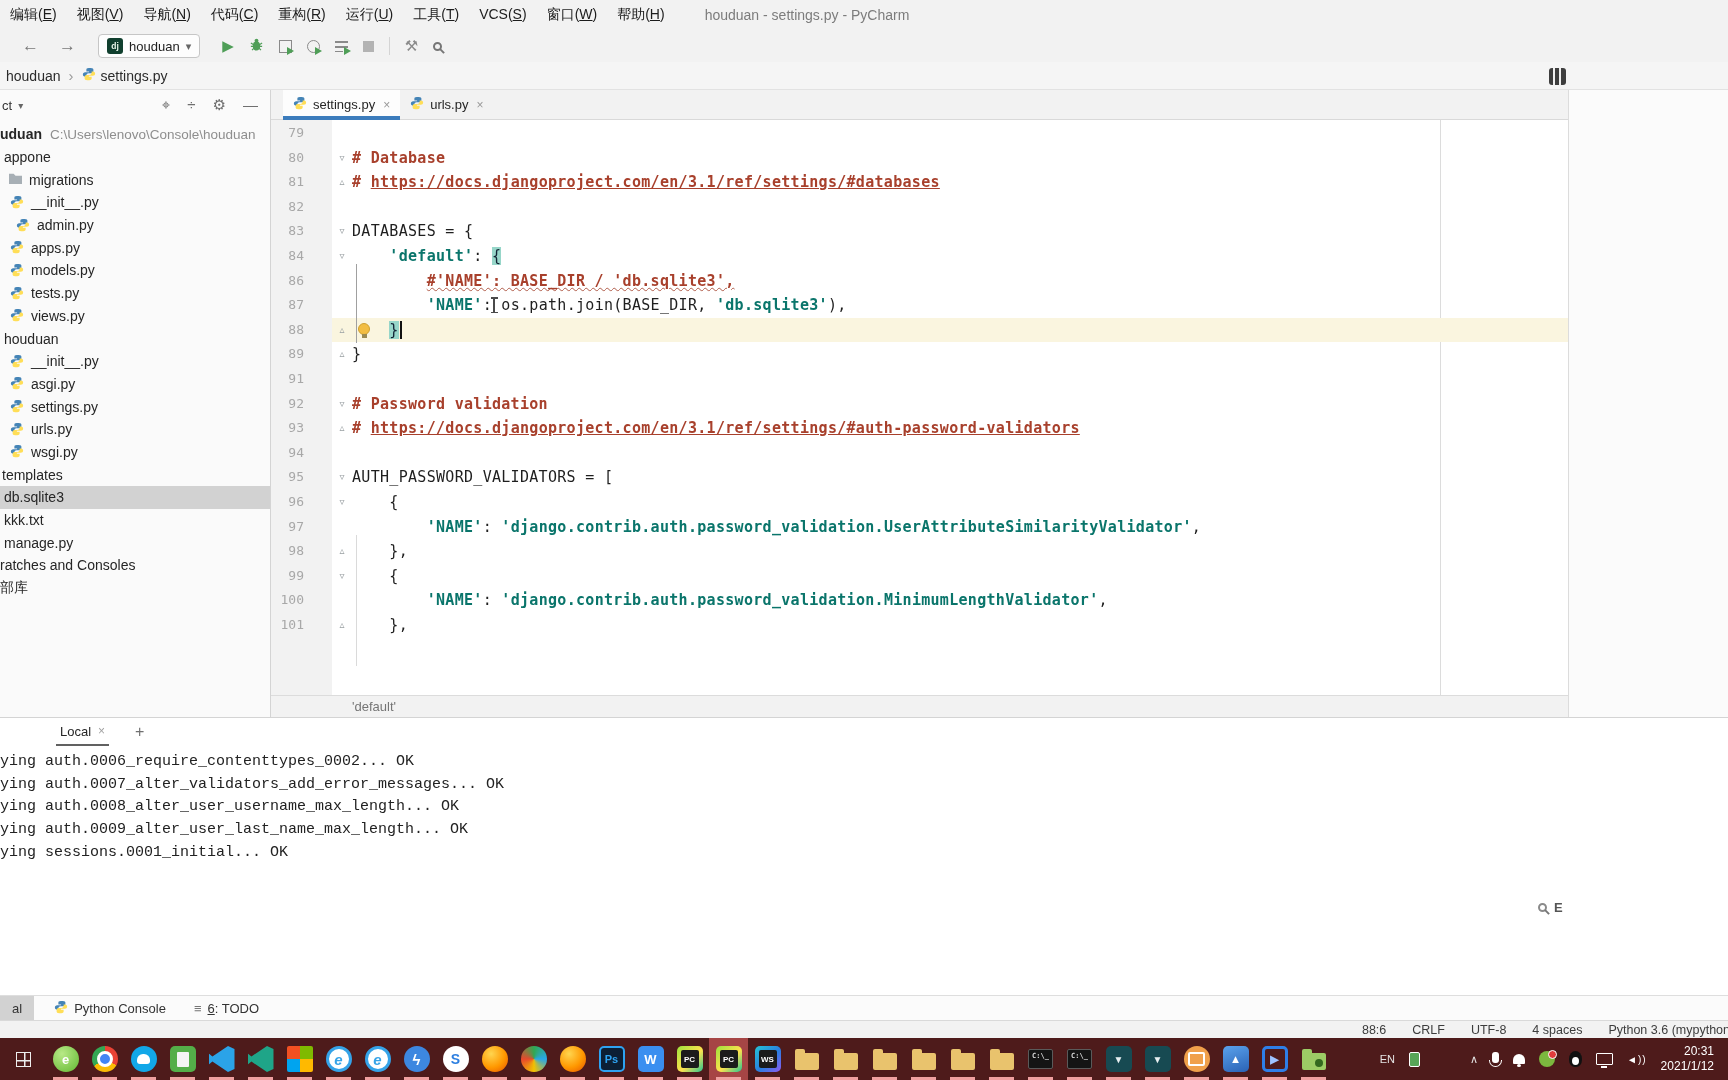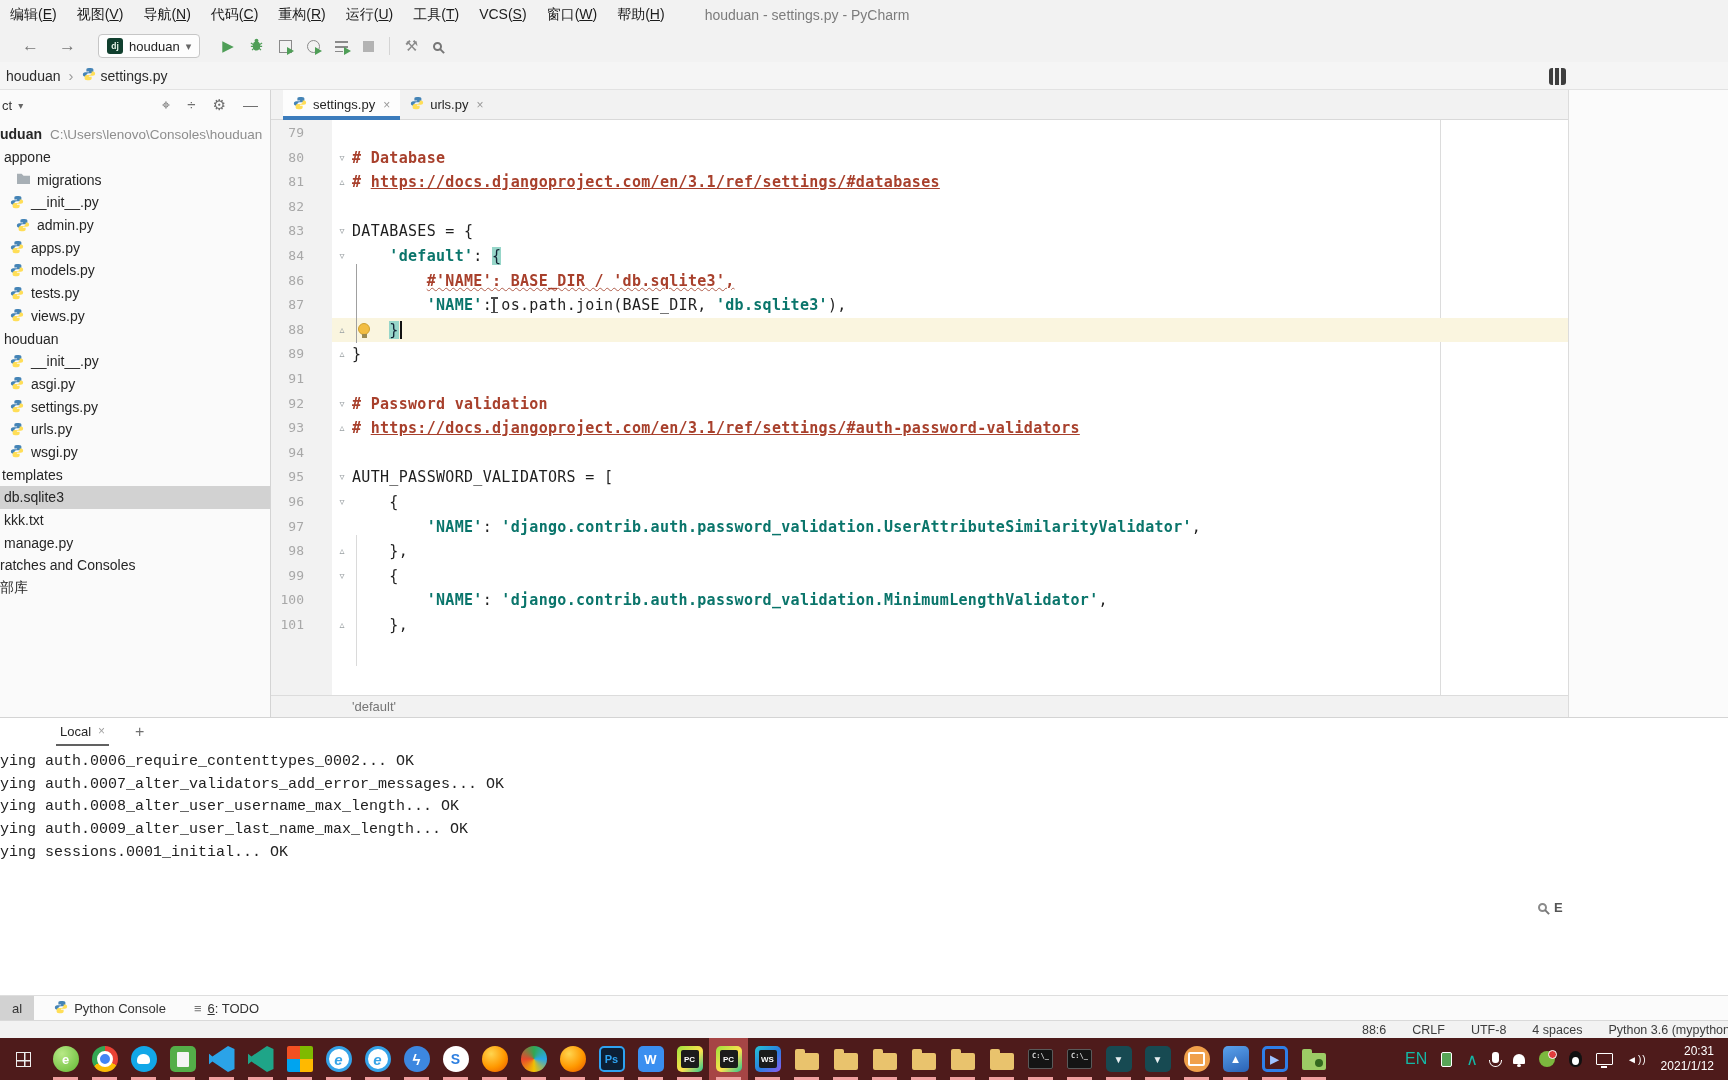--- a/index.html
+++ b/index.html
@@ -168,21 +168,21 @@
 .i-case { background:#f0a04b; position:relative; }
 .i-case::after { content:""; width:13px; height:10px; border:2px solid #fff; border-radius:2px; }
 .i-photos { background:linear-gradient(160deg, #5aa2ec, #2a62b5); font-size:12px; }
 .i-player { border:3px solid #2e7fe8; background:transparent; color:#9fc3ff; font-size:11px; }
 .i-mfold { width:24px; height:17px; background:#9ccc65; border-radius:0 2px 2px 2px; position:relative; margin-top:5px; }
 .i-mfold::before { content:""; position:absolute; top:-4px; left:0; width:10px; height:4px;
   background:#9ccc65; border-radius:2px 2px 0 0; }
 .i-mfold::after { content:""; position:absolute; right:3px; bottom:3px; width:8px; height:8px;
   border-radius:50%; background:#33691e; }
 .tray { position:absolute; right:14px; top:0; height:42px; display:flex; align-items:center; gap:14px; }
-.tray .txt { color:#14b8a6; font-size:16px; }
+.tray .txt { color:#e5e5e5; font-size:11px;margin-left:36px; }
 .ico-usb { width:11px; height:15px; border:1px solid #fff; border-radius:2px; background:#57a557; }
 .ico-mic { width:7px; height:11px; background:#fff; border-radius:3px; position:relative; margin-bottom:4px;}
 .ico-mic::after { content:""; position:absolute; left:-3px; right:-3px; bottom:-4px; height:6px;
   border:1.5px solid #fff; border-top:0; border-radius:0 0 7px 7px; }
 .ico-bell { width:12px; height:10px; background:#fff; border-radius:6px 6px 1px 1px; position:relative; }
 .ico-bell::after { content:""; position:absolute; left:4px; bottom:-3px; width:4px; height:3px;
   background:#fff; border-radius:50%; }
 .ico-safe-360 { width:16px; height:16px; border-radius:50%; background:#7cb83e; position:relative; }
 .ico-safe-360::after { content:""; position:absolute; top:-1px; right:-2px; width:7px; height:7px;
   border-radius:50%; background:#e23c3c; border:1px solid #fff; }
@@ -259,26 +259,26 @@
       <span class="hicons">
         <span>⌖</span>
         <span>÷</span>
         <span>⚙</span>
         <span>—</span>
       </span>
     </div>
     <div class="tree" id="tree">
         <div class="trow" style="padding-left: 0px;">
           <span class="tb">uduan</span>
-          <span class="tpath">C:\Users\lenovo\Consoles\houduan</span>
+          <span class="tpath">C:\Users\lenovo\Console\houduan</span>
         </div>
         <div class="trow" style="padding-left: 4px;">
           <span>appone</span>
         </div>
-        <div class="trow" style="padding-left: 16px;">
+        <div class="trow" style="padding-left: 8px;">
           <span class="ticon">
             <svg width="15" height="13" viewBox="0 0 16 14">
               <path d="M1 2h5l2 2h7v9H1z" fill="#a7afb5"></path>
             </svg>
           </span>
           <span>migrations</span>
         </div>
         <div class="trow" style="padding-left: 10px;">
           <span class="ticon">
             <svg width="14" height="14" viewBox="0 0 16 16">

